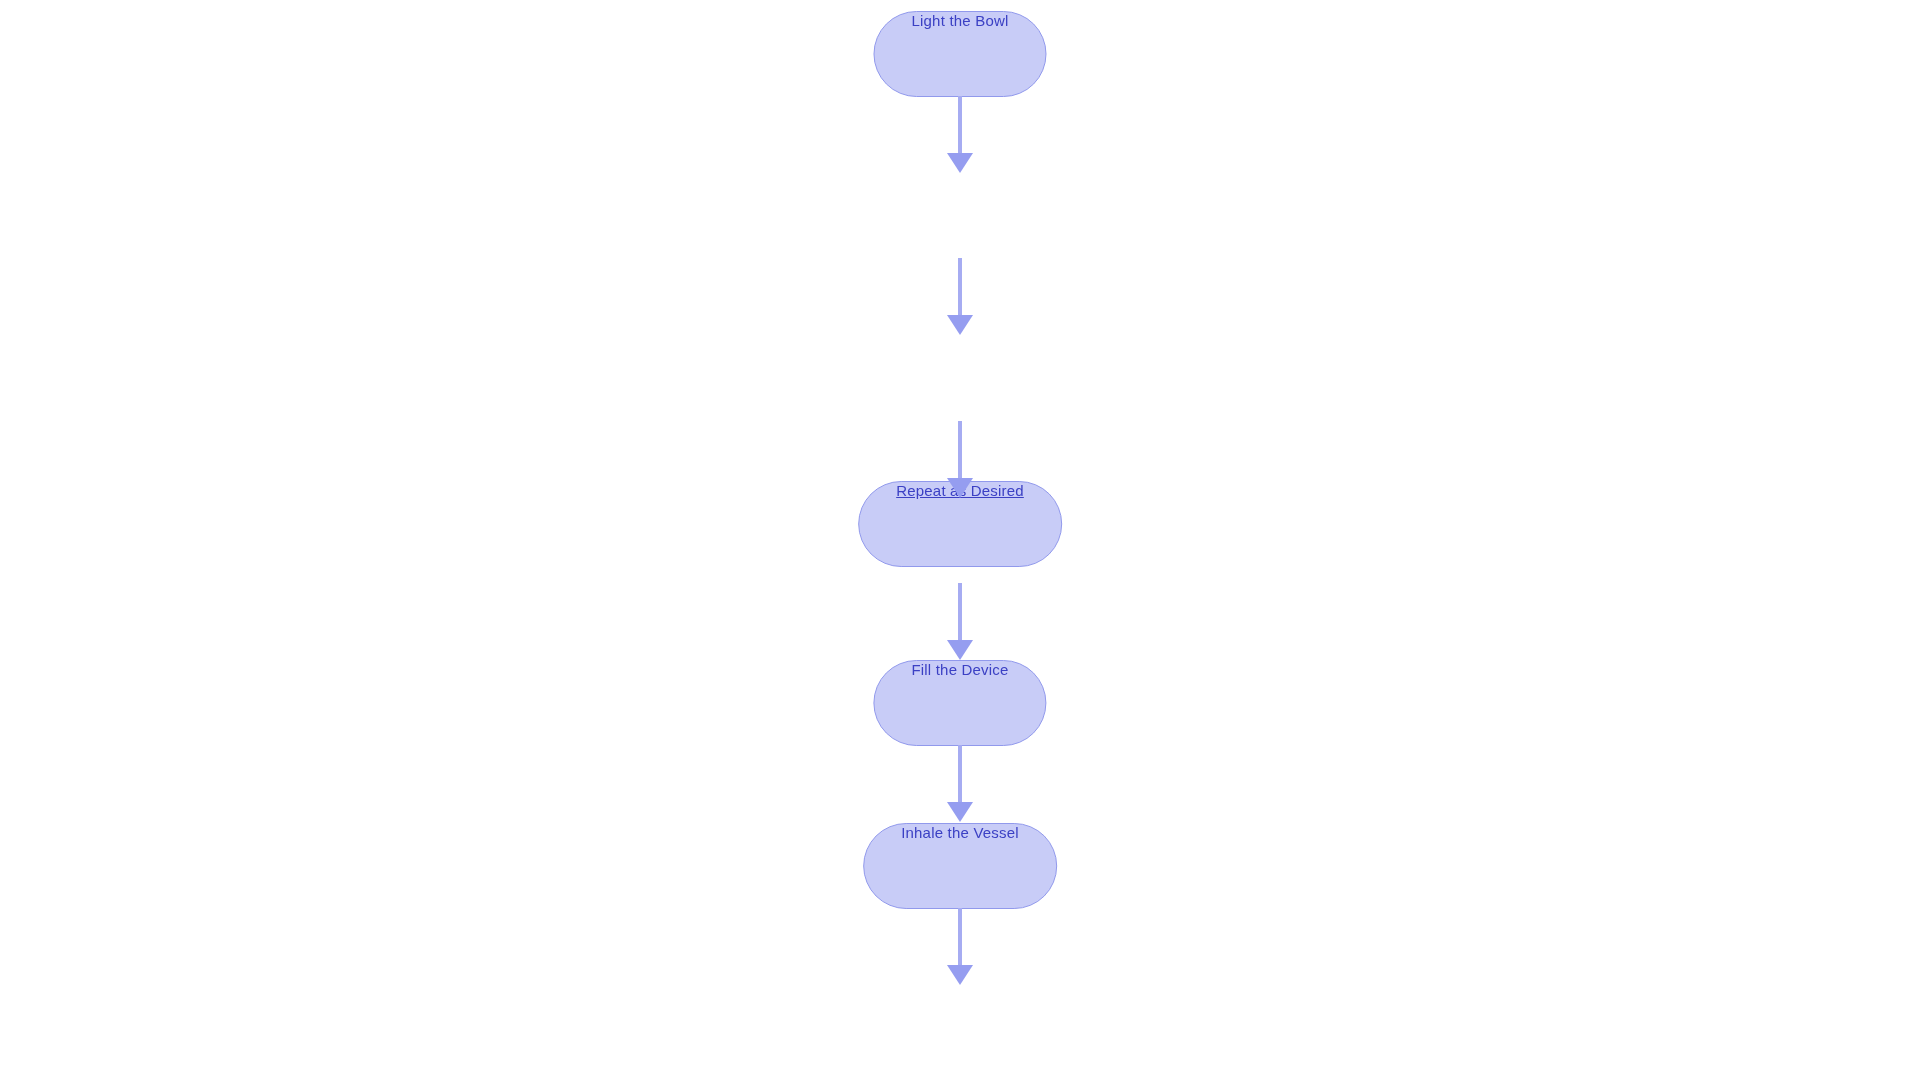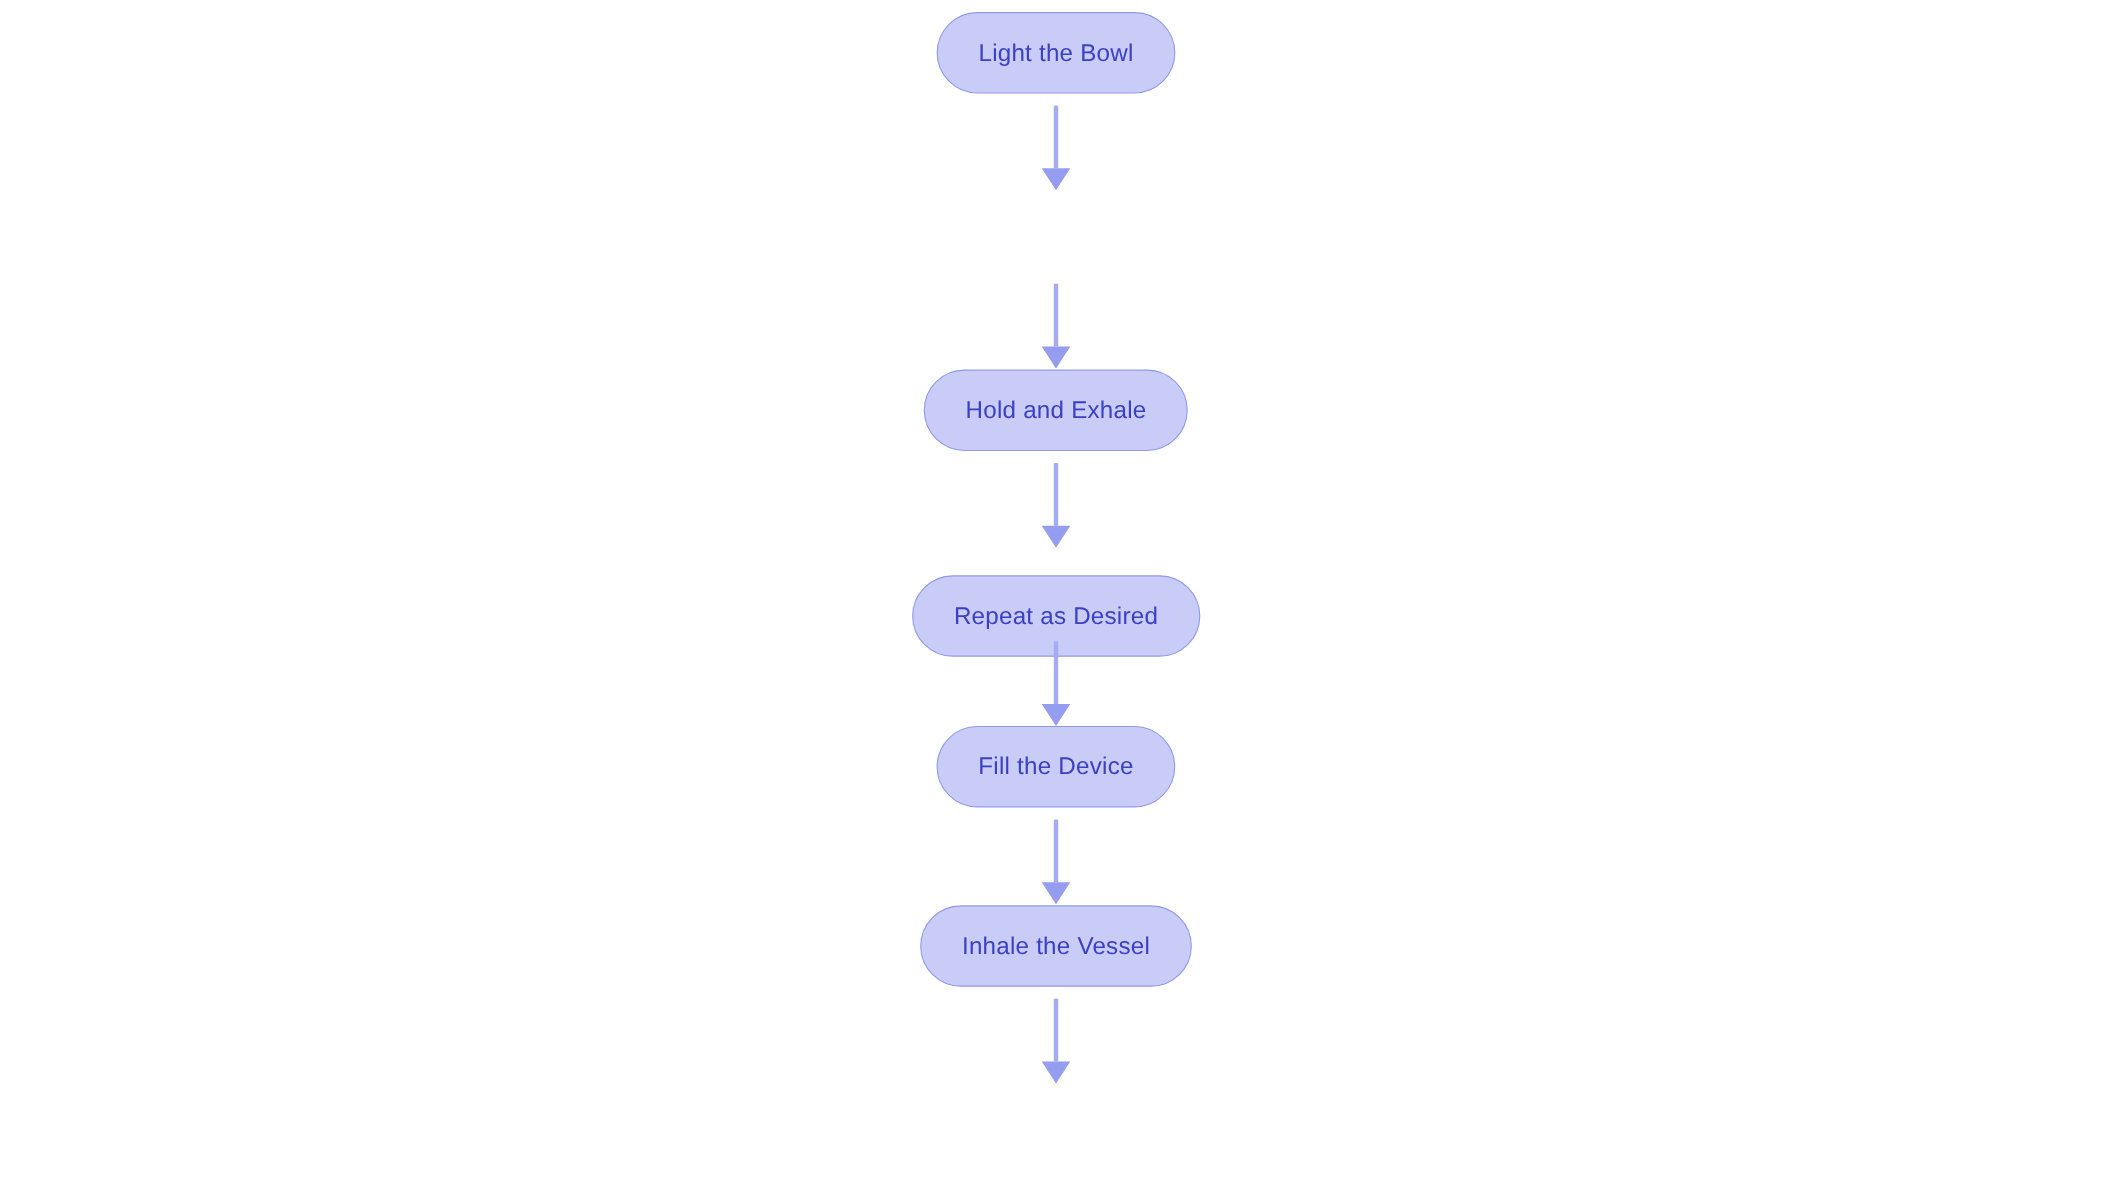--- a/index.html
+++ b/index.html
@@ -15,28 +15,28 @@
   #canvas {
     position: relative;
     width: 1920px;
     height: 1083px;
     font-family: "Liberation Sans", sans-serif;
   }
   .flow-node {
     position: absolute;
     left: 50%;
     transform: translateX(-50%);
-    height: 74px;
+    height: 86px;
     box-sizing: border-box;
     display: flex;
-    align-items: center;
+    align-items: flex-start;
     justify-content: center;
     padding: 0 37px;
     border-radius: 43px;
-    font-size: 22px;
+    font-size: 15px;
     letter-spacing: 0.2px;
     white-space: nowrap;
     background: var(--node-fill);
     border: 1.6px solid var(--node-border);
     color: var(--node-text);
   }
   .flow-arrow {
     position: absolute;
     left: 50%;
     transform: translateX(-50%);
@@ -56,24 +56,21 @@
     border-top-style: solid;
   }
 </style>
 </head>
 <body style="background: rgb(255, 255, 255);">
 
 <div id="canvas" style="--node-fill: #c8ccf7; --node-border: #9199ec; --node-text: #3b40c4;">
     <div class="flow-node" style="top: 11px;">
       <span>Light the Bowl</span>
     </div>
-    <div class="flow-node" style="top: 335.66px;">
-      <span>Hold and Exhale</span>
-    </div>
-    <div class="flow-node" style="top: 523px;">
+    <div class="flow-node" style="top: 481px; text-decoration: underline;">
       <span>Repeat as Desired</span>
     </div>
     <div class="flow-node" style="top: 660.32px;">
       <span>Fill the Device</span>
     </div>
     <div class="flow-node" style="top: 822.65px;">
       <span>Inhale the Vessel</span>
     </div>
     <div class="flow-arrow" style="top: 96px;">
       <div class="arrow-line" style="height: 57px; background: rgb(166, 172, 242);"></div>

